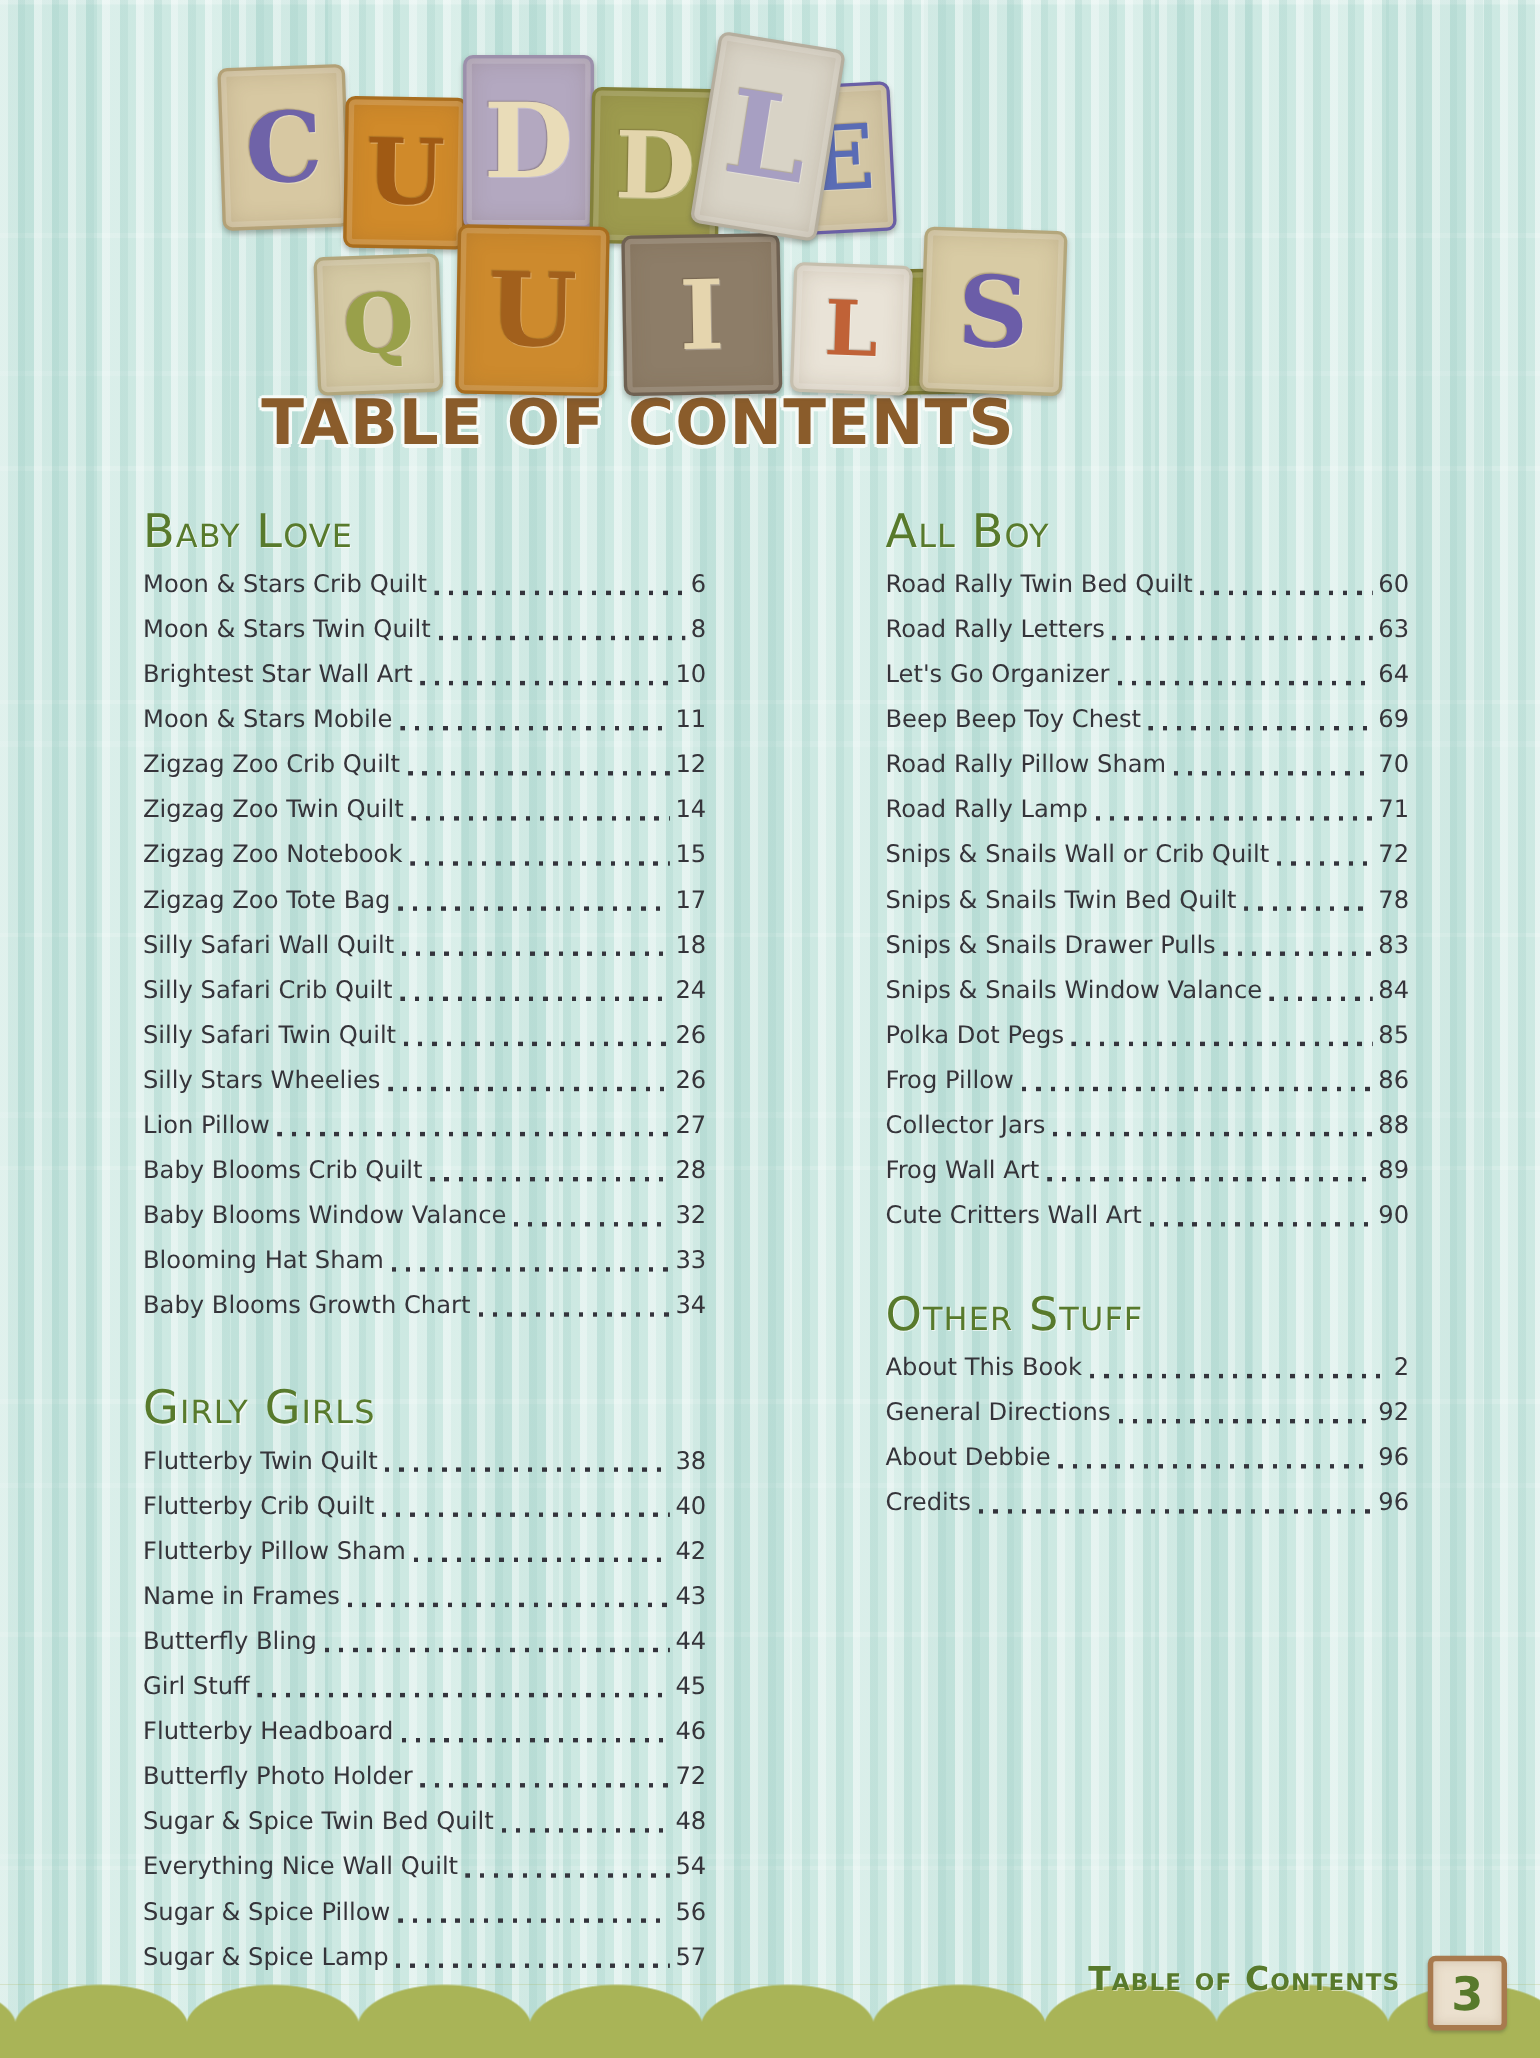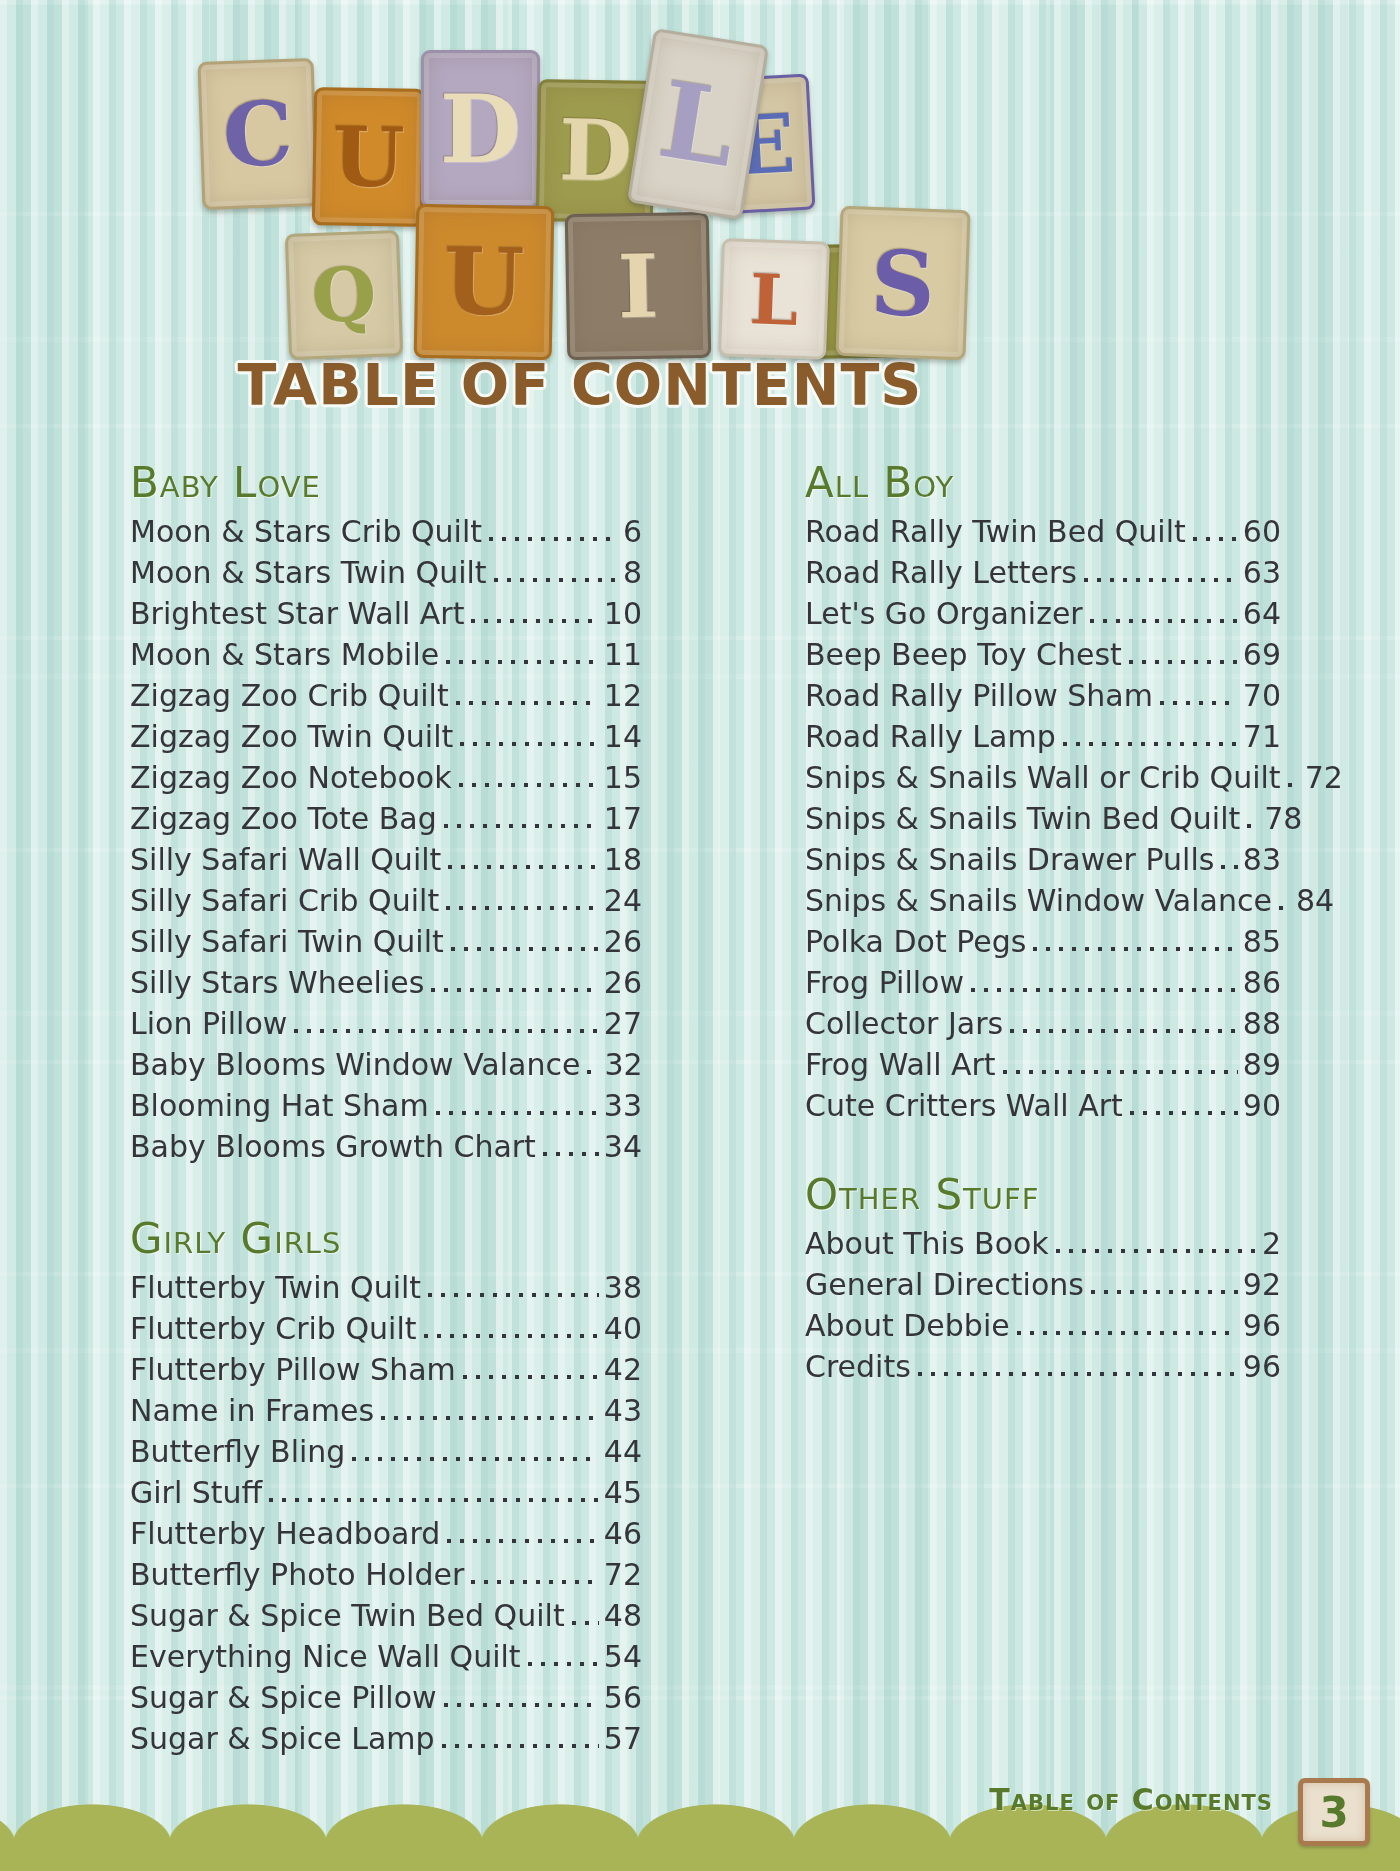--- a/index.html
+++ b/index.html
@@ -28,21 +28,21 @@
   
   .col{position:absolute;top:458px;}
   .col-left{left:130px;width:512px;}
   .col-right{left:805px;width:476px;}
   .section-title{font-variant:small-caps;font-weight:normal;font-size:42px;line-height:50px;
     letter-spacing:1px;color:var(--accent-green,#587a2c);
     text-shadow:1px 1px 0 rgba(255,255,255,.6);}
   .entries{margin-top:2px;}
   .col-left .section + .section{margin-top:48px;}
   .col-right .section + .section{margin-top:45px;}
-  .entry{display:flex;align-items:flex-end;height:41px;font-size:30px;
+  .entry{display:flex;align-items:flex-end;height:41px;font-size:22px;
     color:var(--text-dark,#35343a);line-height:38px;white-space:nowrap;}
   .entry-title{flex:0 0 auto;}
   .leader{flex:1 1 auto;align-self:stretch;margin:0 2px 0 7px;min-width:12px;
     background-image:repeating-linear-gradient(90deg, #34343c 0 4px, rgba(0,0,0,0) 4px 13px);
     background-size:100% 4px;background-repeat:no-repeat;background-position:0 calc(100% - 10px);}
   .entry-page{flex:0 0 auto;padding-left:3px;}
   
   .footer{position:absolute;top:1770px;left:0;width:1400px;height:90px;z-index:6;}
   .footer-label{position:absolute;right:127px;top:12px;font-variant:small-caps;font-weight:bold;
     font-size:30px;letter-spacing:1px;color:var(--accent-green,#4d7227);
@@ -169,20 +169,25 @@
     <span class="entry-title">Silly Stars Wheelies</span>
     <span class="leader"></span>
     <span class="entry-page">26</span>
   </div>
           <div class="entry">
     <span class="entry-title">Lion Pillow</span>
     <span class="leader"></span>
     <span class="entry-page">27</span>
   </div>
           <div class="entry">
+    <span class="entry-title">Baby Blooms Crib Quilt</span>
+    <span class="leader"></span>
+    <span class="entry-page">28</span>
+  </div>
+          <div class="entry">
     <span class="entry-title">Baby Blooms Window Valance</span>
     <span class="leader"></span>
     <span class="entry-page">32</span>
   </div>
           <div class="entry">
     <span class="entry-title">Blooming Hat Sham</span>
     <span class="leader"></span>
     <span class="entry-page">33</span>
   </div>
           <div class="entry">

